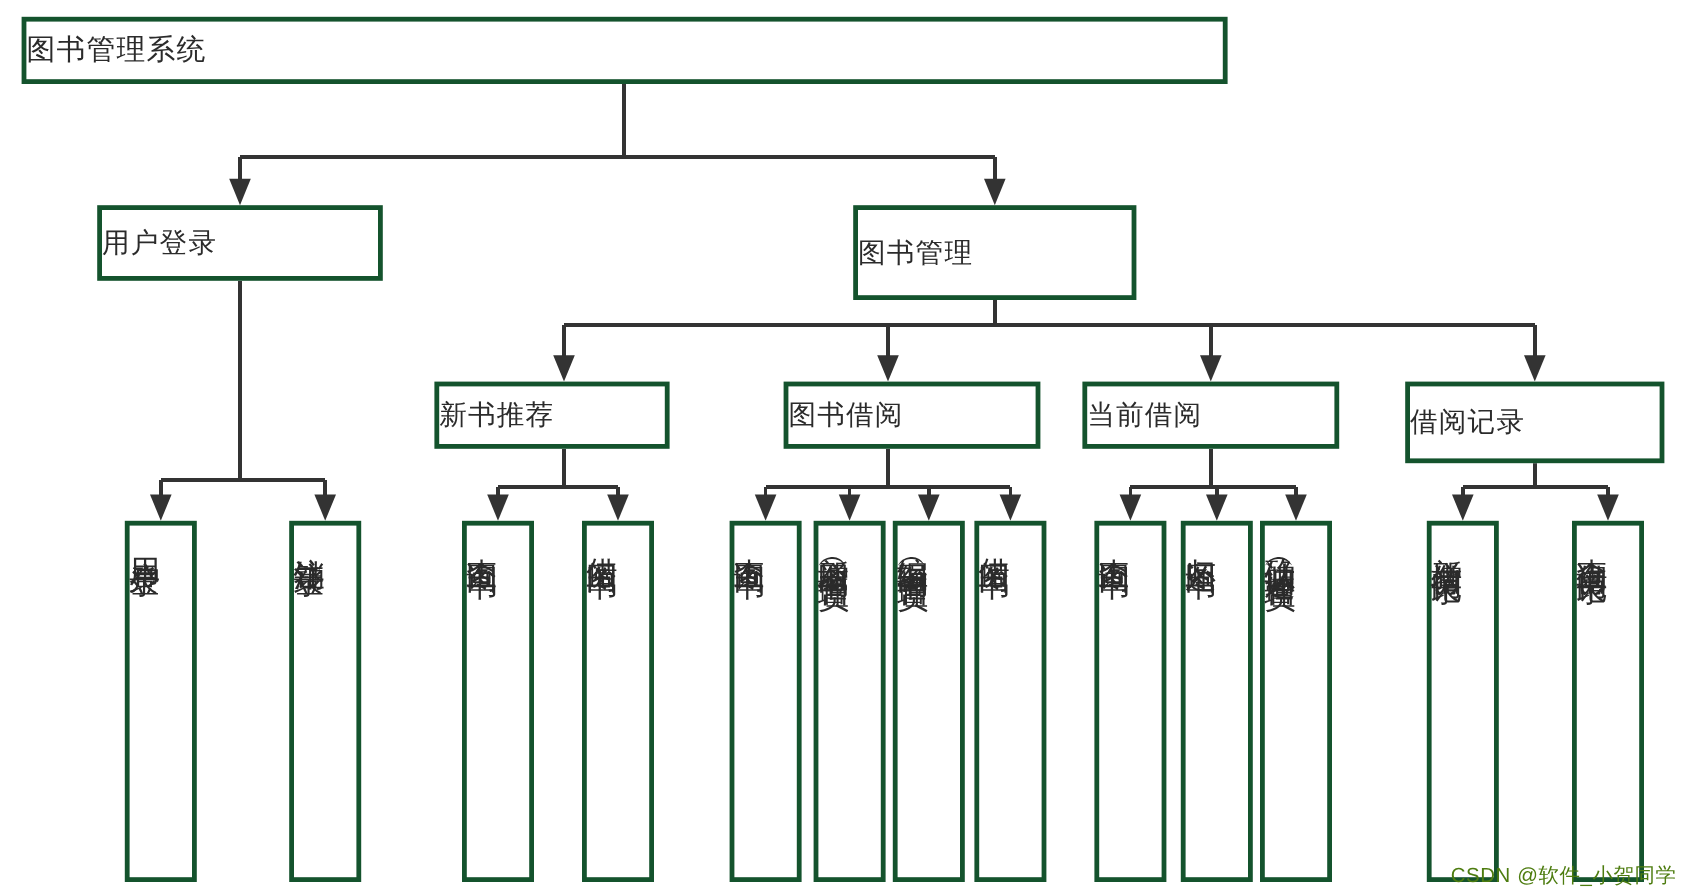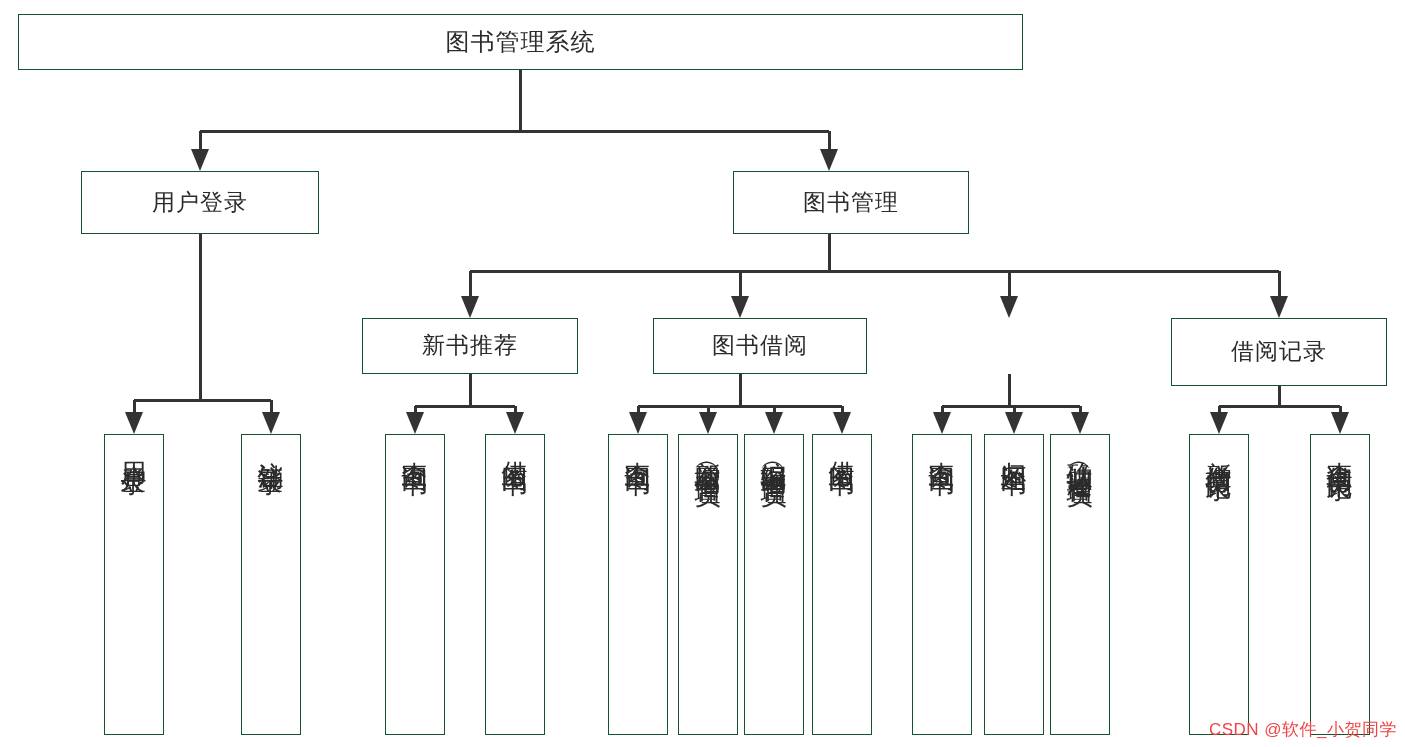--- a/index.html
+++ b/index.html
@@ -22,25 +22,24 @@
     position: absolute;
     left: 0;
     top: 0;
     width: 1405px;
     height: 747px;
     pointer-events: none;
   }
   .node {
     position: absolute;
     box-sizing: border-box;
-    border: 1px solid #14532d;
+    border: 4px solid #14532d;
     background: #ffffff;
     display: flex;
     align-items: center;
-    justify-content: center;
     color: #2b2b2b;
     z-index: 2;
   }
   .node .label {
     display: block;
     text-align: center;
     line-height: 1.18;
     white-space: nowrap;
   }
   
@@ -61,21 +60,21 @@
     text-orientation: upright;
     font-size: 26px;
     letter-spacing: 3px;
     line-height: 1;
   }
   #watermark {
     position: absolute;
     right: 8px;
     bottom: 6px;
     font-size: 17px;
-    color: #ef4444;
+    color: #4d7c0f;
     z-index: 5;
     white-space: nowrap;
     letter-spacing: 0.5px;
   }
 </style>
 </head>
 <body>
 
 <div id="canvas">
 
@@ -134,30 +133,33 @@
       <polygon points="1331,412 1349,412 1340,434" fill="#333333"></polygon>
     </svg>
 
   <div class="node horiz root" style="left: 18px; top: 14px; width: 1005px; height: 56px;">
     <span class="label">图书管理系统</span>
   </div>
 
   <div class="node horiz" style="left: 81px; top: 171px; width: 238px; height: 63px;">
     <span class="label">用户登录</span>
   </div>
-  <div class="node horiz" style="left: 733px; top: 171px; width: 236px; height: 63px;">
+  <div class="node horiz" style="left: 711px; top: 171px; width: 236px; height: 79px;">
     <span class="label">图书管理</span>
   </div>
 
-  <div class="node horiz" style="left: 362px; top: 318px; width: 216px; height: 56px;">
+  <div class="node horiz" style="left: 362px; top: 318px; width: 196px; height: 56px;">
     <span class="label">新书推荐</span>
   </div>
   <div class="node horiz" style="left: 633px; top: 318px; width: 214px; height: 56px; margin-left: 20px;">
     <span class="label">图书借阅</span>
   </div>
+  <div class="node horiz" style="left: 902px; top: 318px; width: 214px; height: 56px;">
+    <span class="label">当前借阅</span>
+  </div>
   <div class="node horiz" style="left: 1171px; top: 318px; width: 216px; height: 68px;">
     <span class="label">借阅记录</span>
   </div>
 
   <div class="node vert" style="left: 104px; top: 434px; width: 60px; height: 301px;">
     <span class="label">用户登录</span>
   </div>
   <div class="node vert" style="left: 241px; top: 434px; width: 60px; height: 301px;">
     <span class="label">注销登录</span>
   </div>

